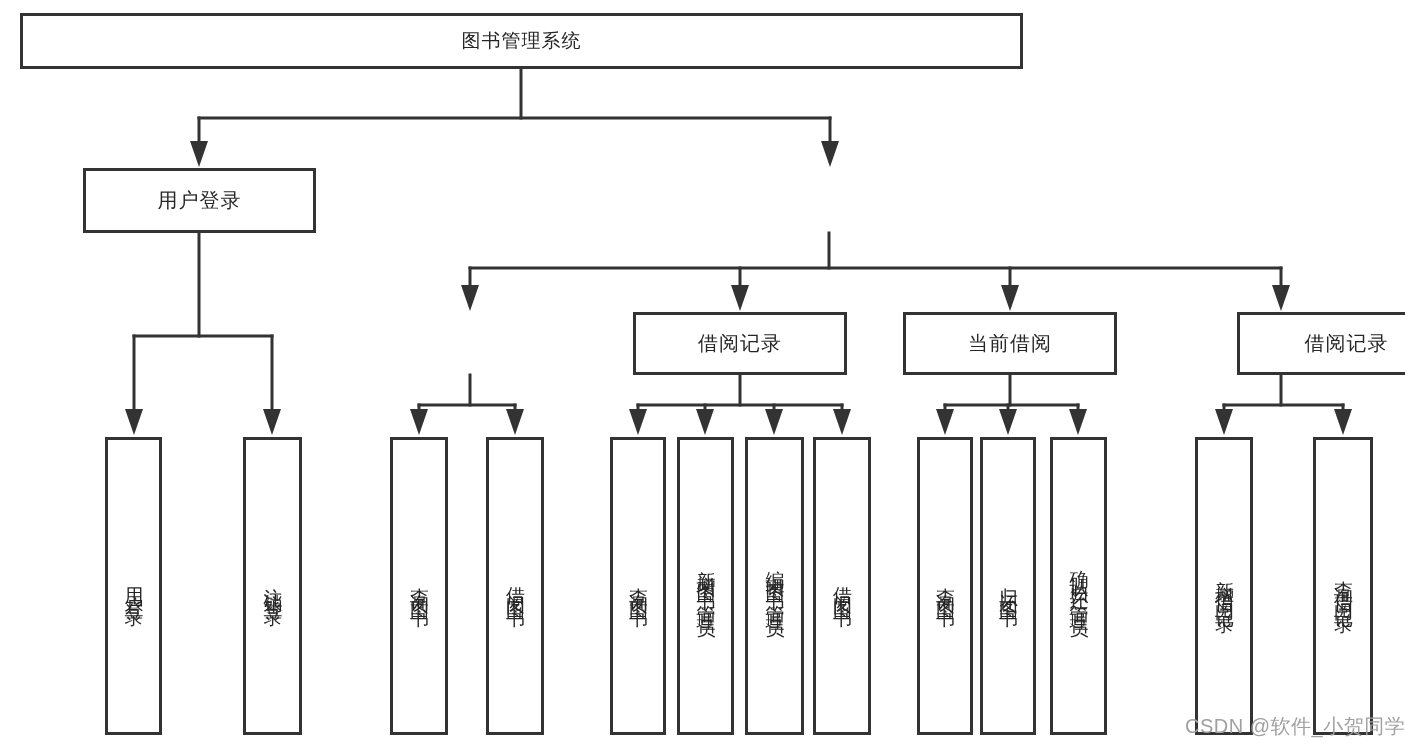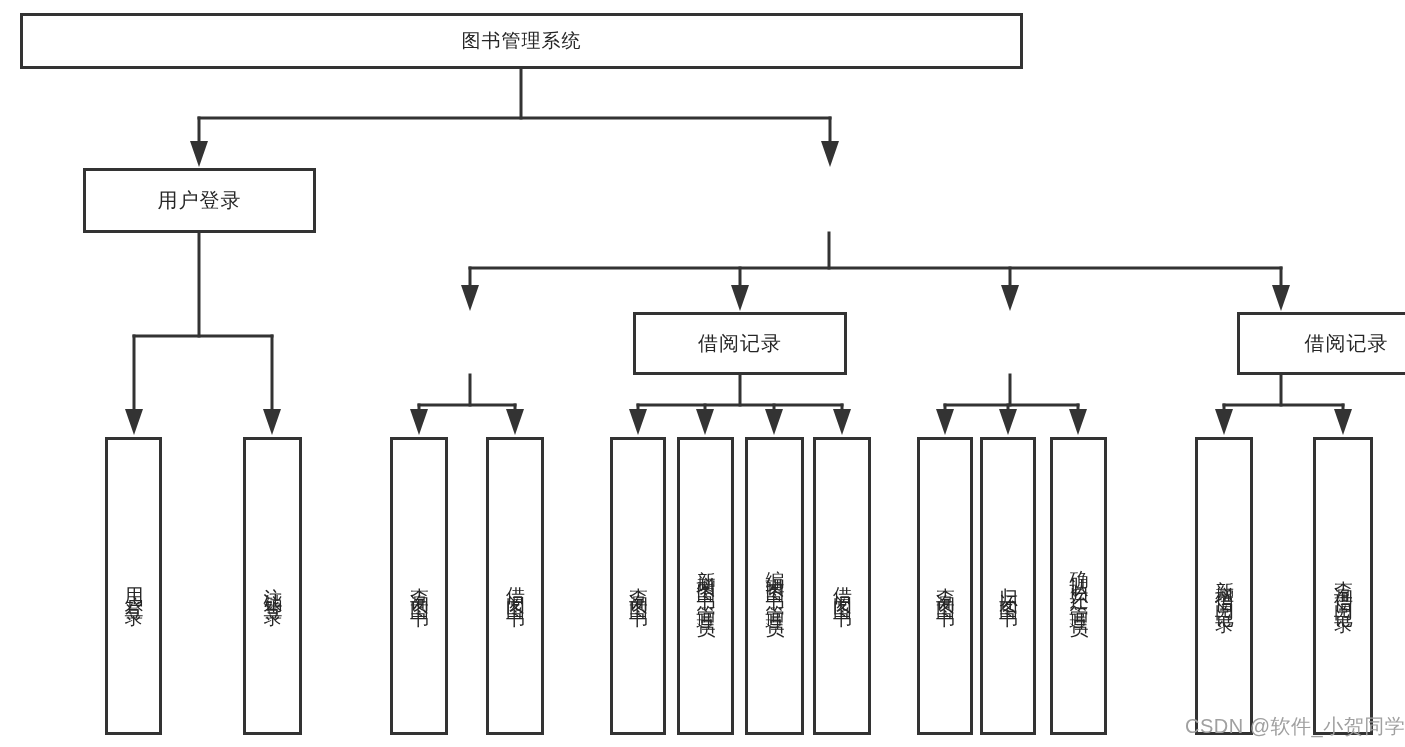--- a/index.html
+++ b/index.html
@@ -118,20 +118,23 @@
     <span class="hlabel">图书管理系统</span>
   </div>
 
   <div class="box" style="left:83px;top:168px;width:233px;height:65px">
     <span class="hlabel">用户登录</span>
   </div>
 
   <div class="box" style="left:633px;top:312px;width:214px;height:63px">
     <span class="hlabel">借阅记录</span>
   </div>
+  <div class="box" style="left:903px;top:312px;width:214px;height:63px">
+    <span class="hlabel">当前借阅</span>
+  </div>
   <div class="box" style="left:1237px;top:312px;width:219px;height:63px">
     <span class="hlabel">借阅记录</span>
   </div>
 
   <div class="box" style="left:105px;top:437px;width:57px;height:298px">
     <span class="vtext">用户登录</span>
   </div>
   <div class="box" style="left:243px;top:437px;width:59px;height:298px">
     <span class="vtext">注销登录</span>
   </div>

